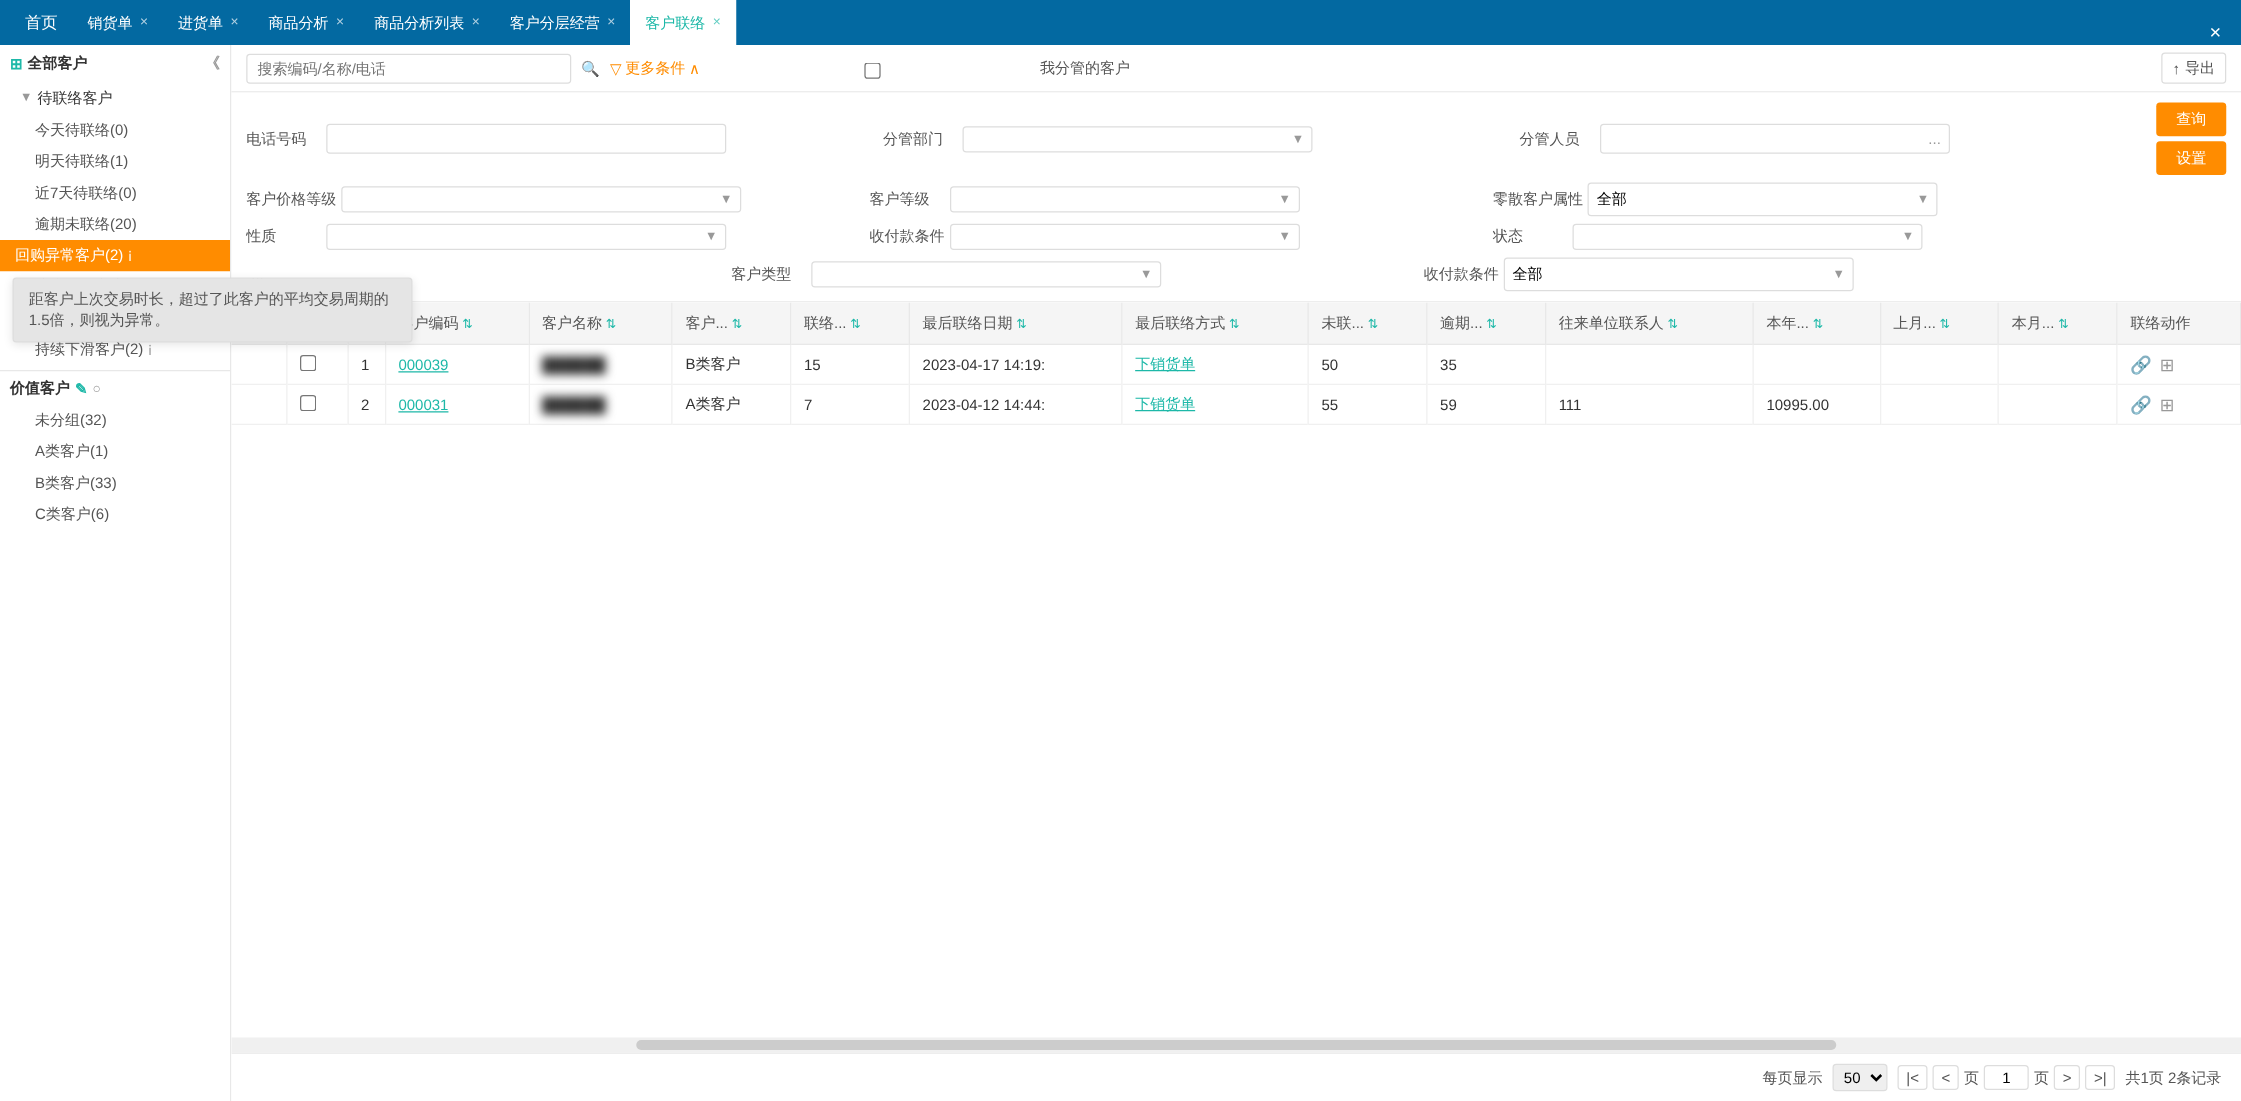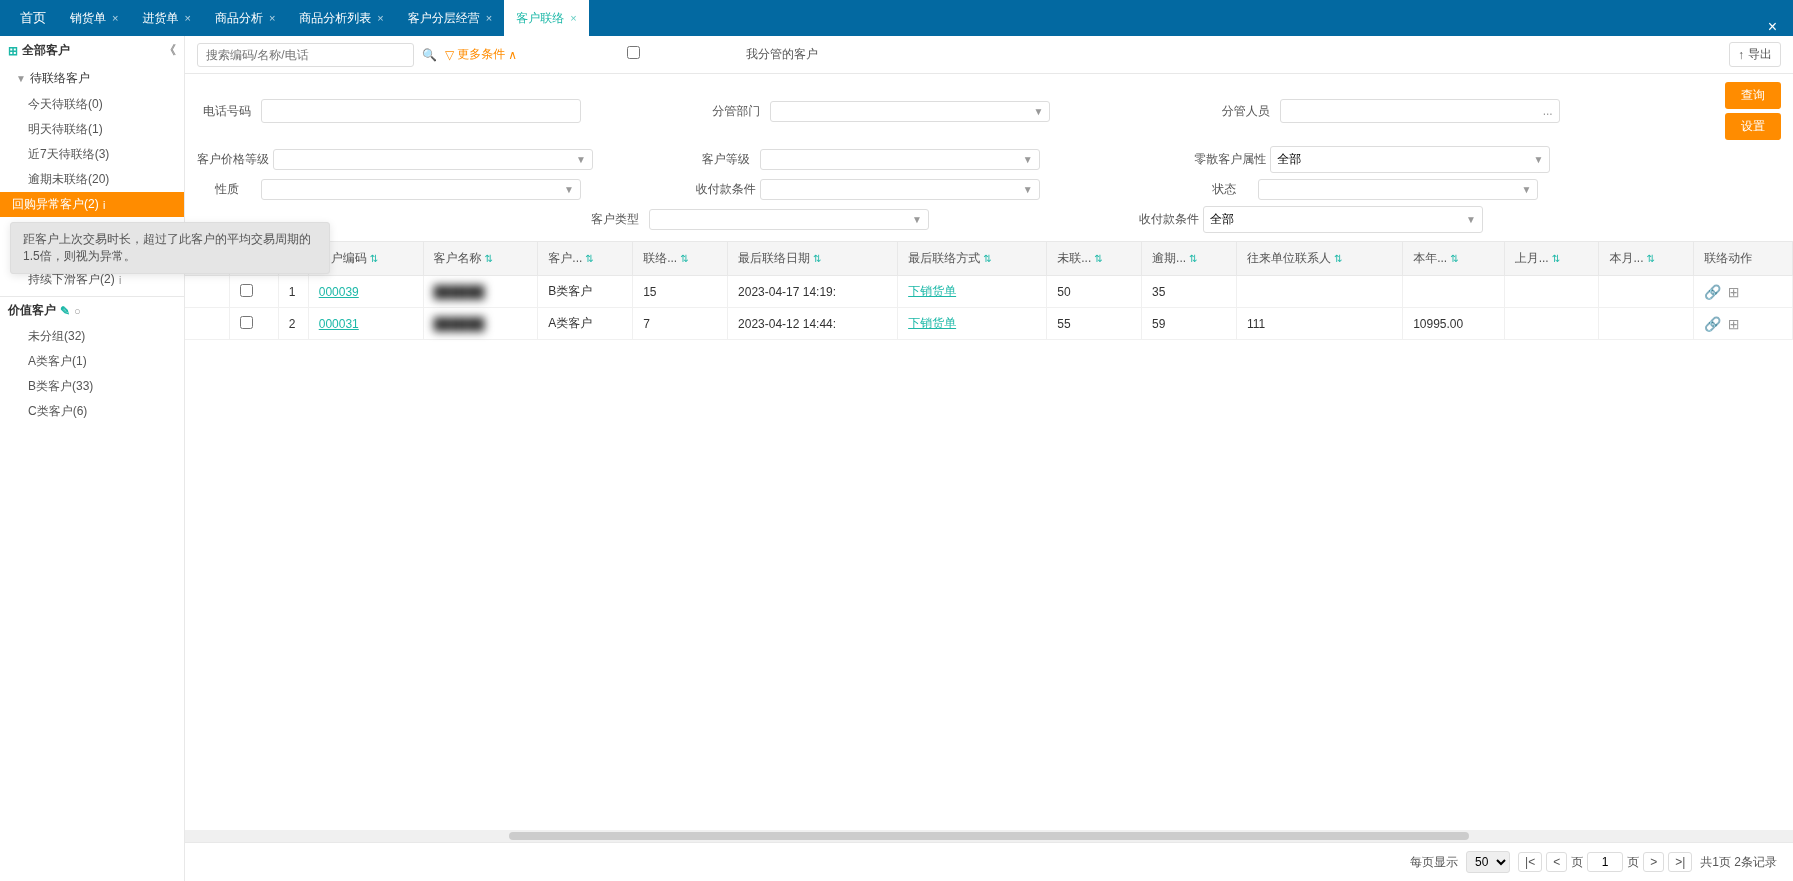--- a/index.html
+++ b/index.html
@@ -160,41 +160,41 @@
     
     .filter-bar {
       background: white;
       padding: 6px 12px;
       display: flex;
       align-items: center;
       border-bottom: 1px solid #e8e8e8;
       gap: 8px;
     }
     .filter-bar input {
-      width: 217px;
+      width: 260px;
       border: 1px solid #ddd;
       border-radius: 3px;
       padding: 4px 8px;
       font-size: 12px;
       outline: none;
     }
     .filter-bar .search-btn {
       color: #1db8a8;
       cursor: pointer;
     }
     .filter-more {
       display: flex;
       align-items: center;
       color: #ff8c00;
       cursor: pointer;
       gap: 3px;
     }
     .my-customer {
       display: flex;
-      align-items: flex-start;
+      align-items: flex-end;
       gap: 4px;
       color: #555;
       cursor: pointer;
     }
     .my-customer input[type=checkbox] { cursor: pointer; }
     .filter-bar .spacer { flex: 1; }
     .export-btn {
       display: flex;
       align-items: center;
       gap: 4px;
@@ -222,21 +222,21 @@
     .filter-field {
       display: flex;
       align-items: center;
       gap: 4px;
       flex: 1;
     }
     .filter-field label {
       color: #555;
       white-space: nowrap;
       min-width: 60px;
-      text-align: center;
+      text-align: left;
     }
     .filter-select {
       flex: 1;
       border: 1px solid #ddd;
       border-radius: 3px;
       padding: 4px 6px;
       font-size: 12px;
       background: white;
       display: flex;
       align-items: center;
@@ -436,21 +436,21 @@
         <span>全部客户</span>
         <span class="collapse-icon">《</span>
       </div>
 
       <div class="sidebar-group-title">
         <span class="arrow">▼</span>
         <span>待联络客户</span>
       </div>
       <div class="sidebar-item">今天待联络(0)</div>
       <div class="sidebar-item">明天待联络(1)</div>
-      <div class="sidebar-item">近7天待联络(3)</div>
+      <div class="sidebar-item">近7天待联络(0)</div>
       <div class="sidebar-item">逾期未联络(20)</div>
 
       <div class="sidebar-item-orange">
         <span>回购异常客户(2)</span>
         <span class="info-icon">ℹ</span>
       </div>
 
       <div class="sidebar-item" style="display:flex;align-items:center;">
         <span>流失预警客户(3)</span>
         <span style="margin-left:4px;color:#999;font-size:11px;">ℹ</span>

